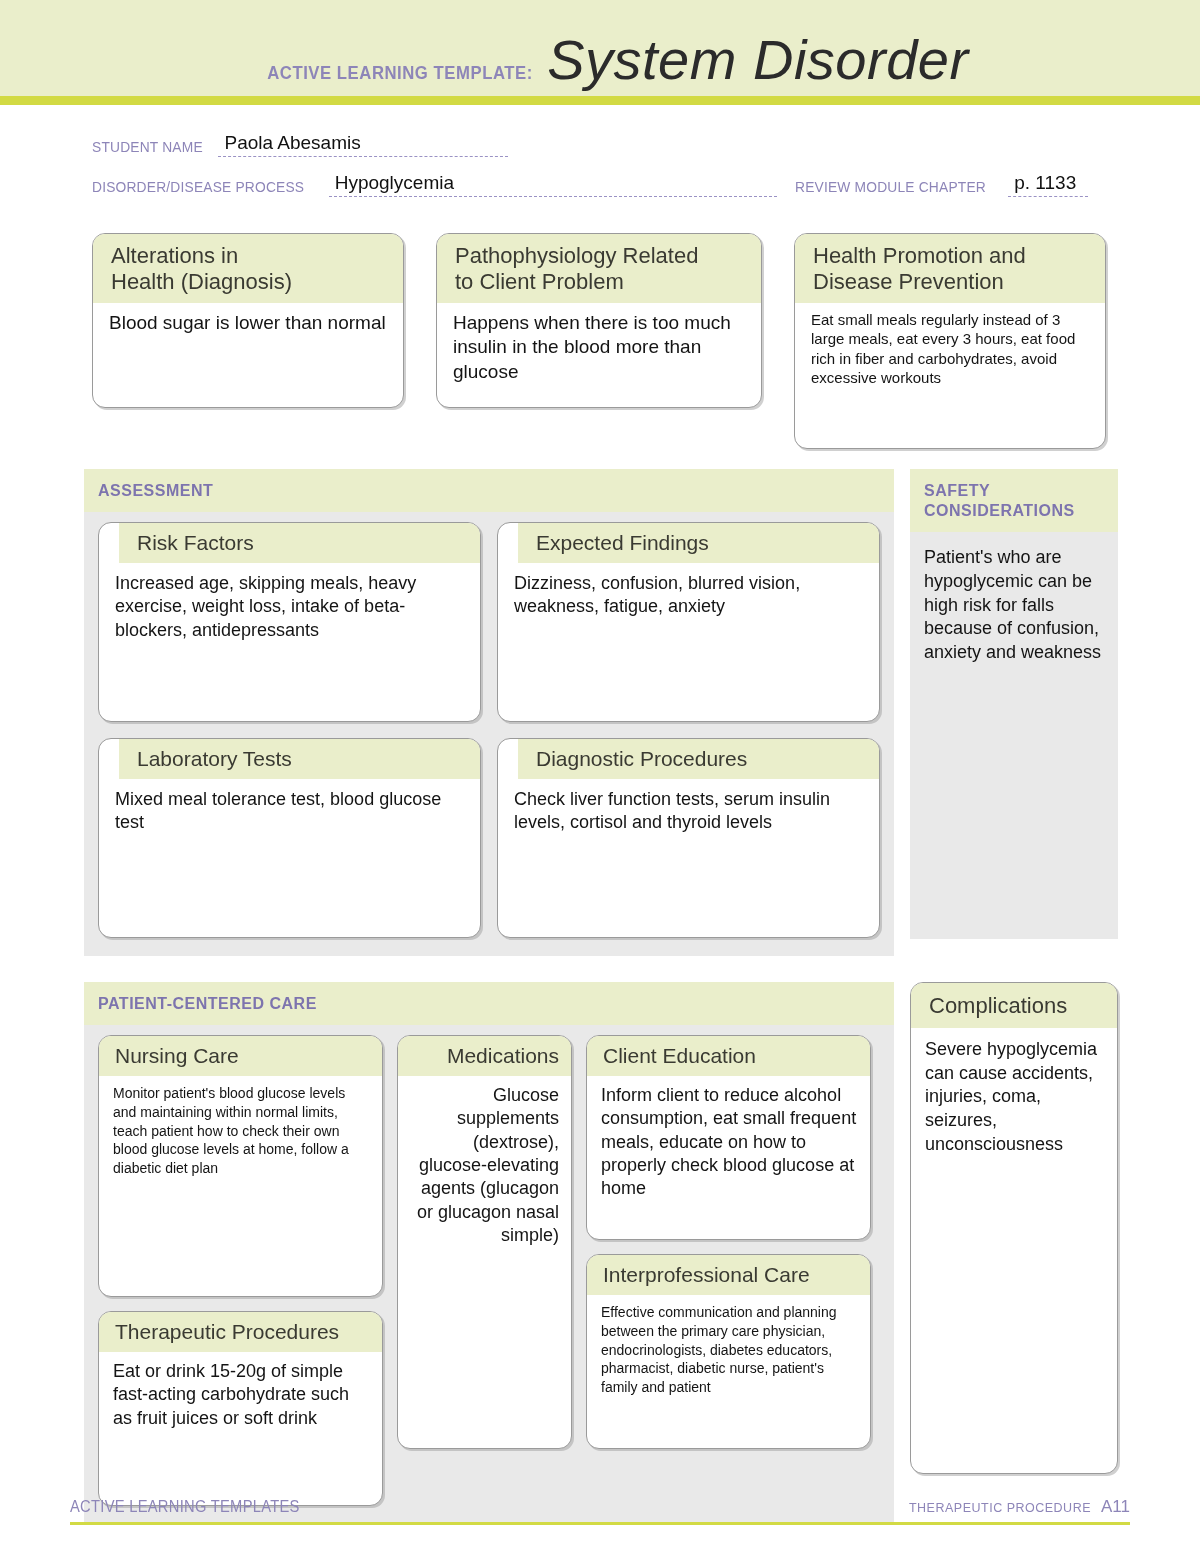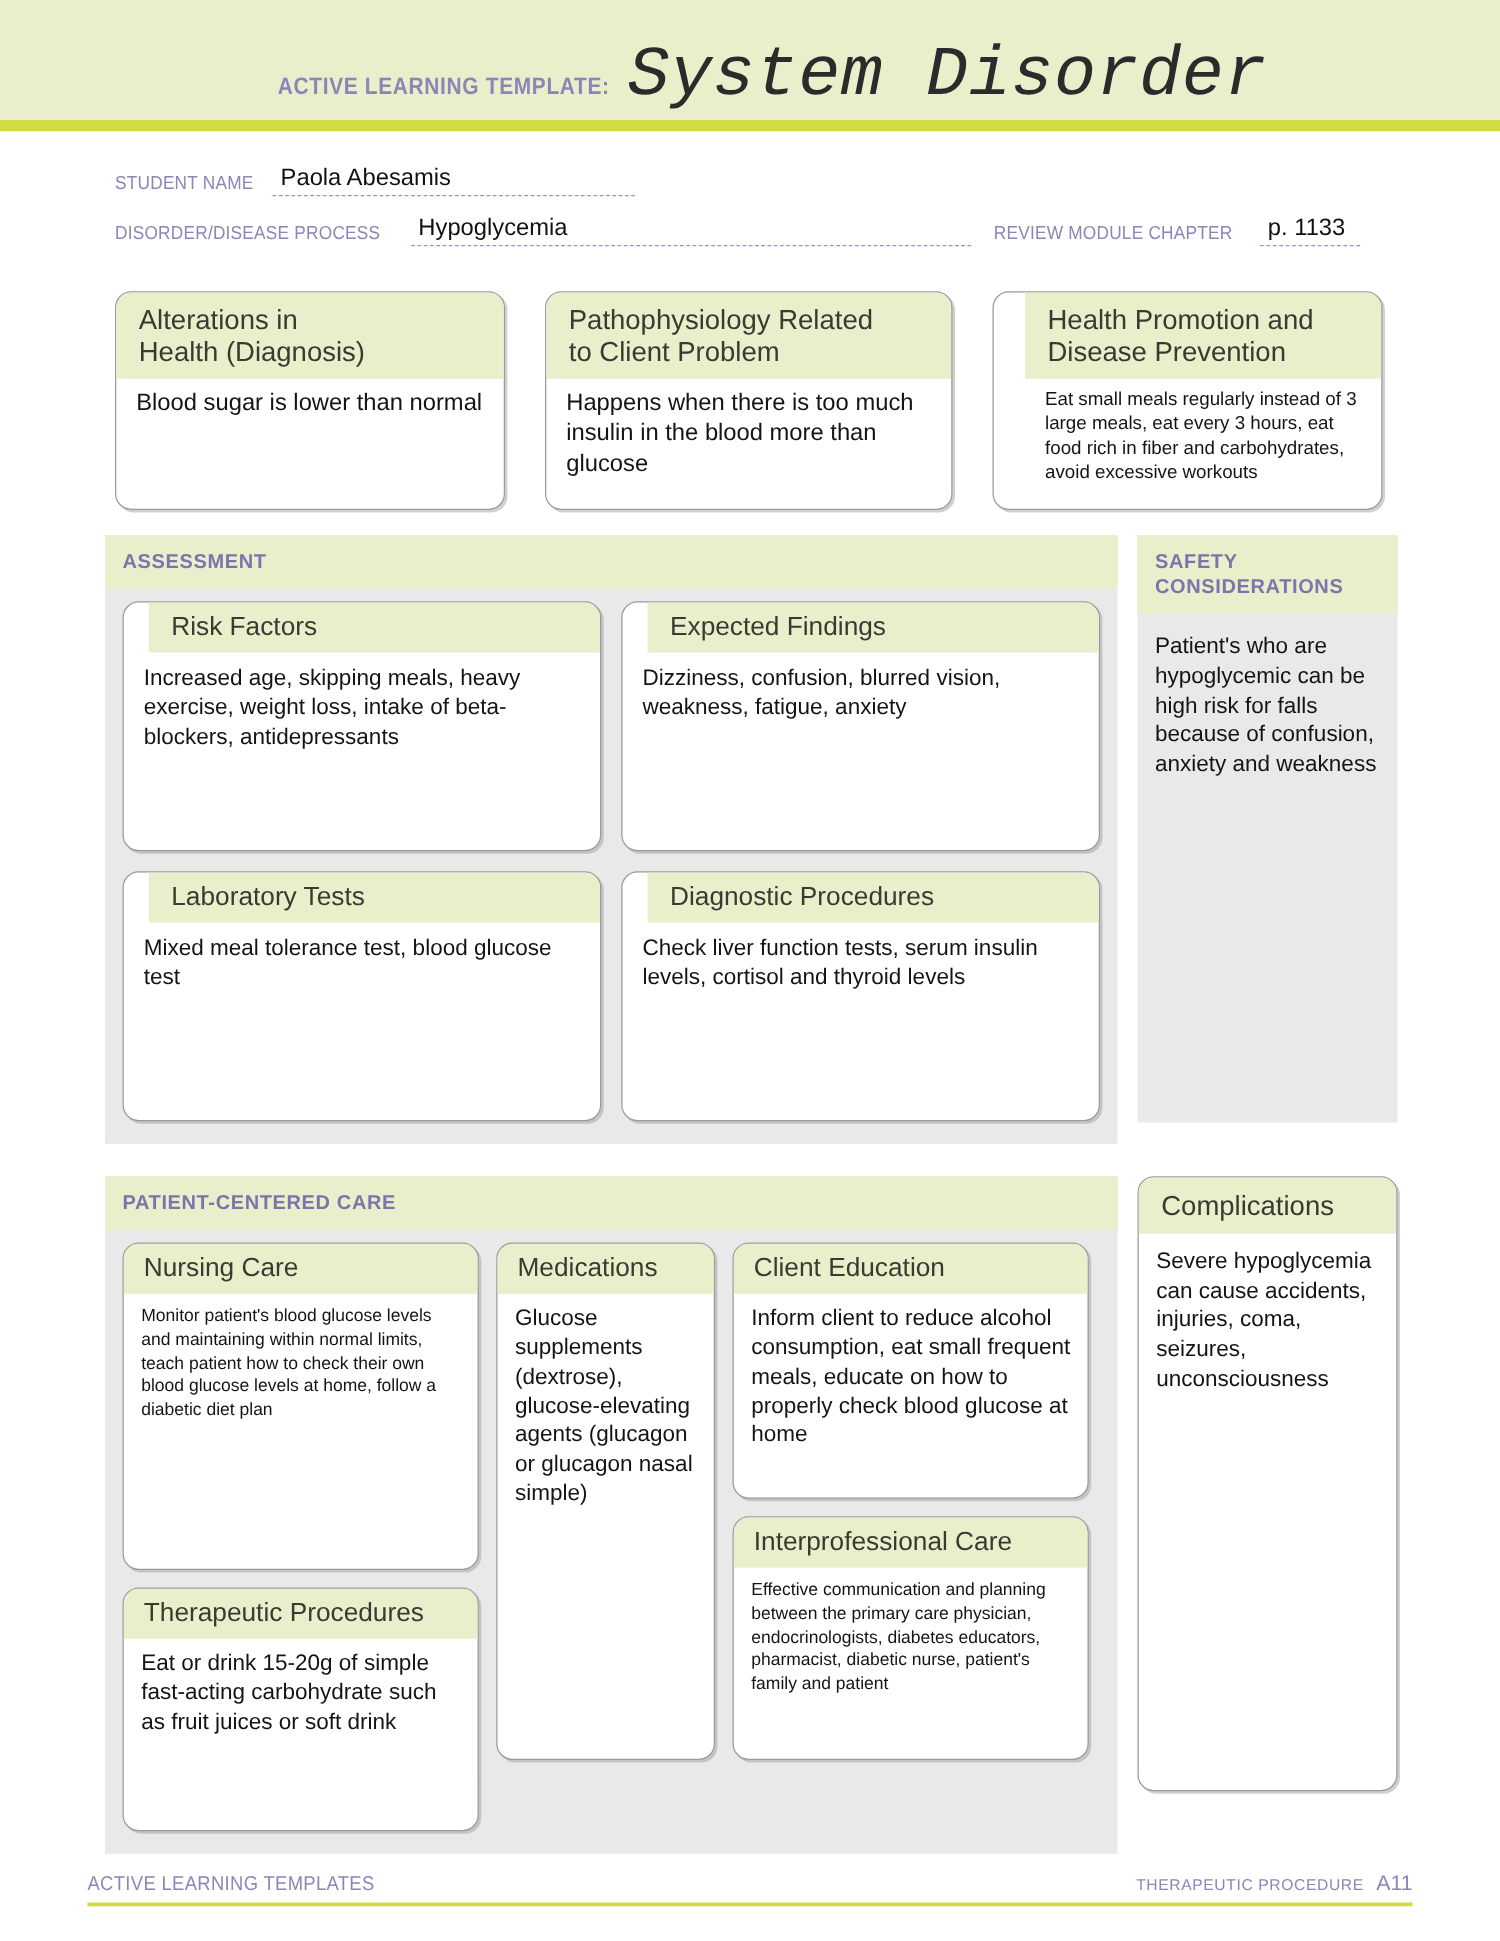--- a/index.html
+++ b/index.html
@@ -32,21 +32,21 @@
     font-size: 19px;
     font-weight: bold;
     letter-spacing: 0.6px;
     color: #8d85b8;
     transform: scaleX(0.88);
     transform-origin: right bottom;
     margin-right: 14px;
     white-space: nowrap;
   }
   .title-script {
-    font-family: Liberation Mono, monospace;
+    font-family: Liberation Sans, sans-serif;
     font-style: italic;
     font-size: 56px;
     font-weight: normal;
     color: #2b2b2b;
     letter-spacing: 0.5px;
     line-height: 1;
     white-space: nowrap;
   }
   .header-stripe {
     width: 100%;
@@ -115,21 +115,21 @@
     font-family: "Liberation Sans", sans-serif;
   }
   .rbox-body {
     padding: 8px 14px 10px 16px;
     font-size: 19px;
     line-height: 1.28;
     color: #141414;
   }
   .box-alterations { width: 312px; height: 175px; }
   .box-patho { width: 326px; height: 175px; }
-  .box-health { width: 312px; height: 175px; padding-left: 25px; }
+  .box-health { width: 312px; height: 216px; }
   .box-health .rbox-body { font-size: 15px; line-height: 1.3; padding-top: 7px; }
 
   
   .mid-wrap {
     display: flex;
     gap: 16px;
     padding: 20px 70px 0 84px;
     align-items: flex-start;
   }
   .panel {
@@ -180,21 +180,21 @@
     gap: 14px;
     padding: 10px 14px 18px 14px;
   }
   .pcc-col { display: flex; flex-direction: column; gap: 14px; }
   .col-a { width: 285px; }
   .col-b { width: 175px; }
   .col-c { width: 285px; }
 
   .cell-nursing { height: 262px; }
   .cell-therapeutic { height: 195px; }
-  .cell-meds { height: 414px; }
+  .cell-meds { height: 414px; text-align: right; }
   .cell-education { height: 205px; }
   .cell-interprof { height: 195px; }
 
   .pcc-cell .rbox-head { font-size: 21px; padding: 8px 12px 7px 16px; }
   .pcc-cell .rbox-body { padding: 8px 12px 8px 14px; }
   .txt-sm { font-size: 14px; line-height: 1.35; }
   .txt-md { font-size: 18px; line-height: 1.3; }
 
   .complications-box {
     width: 208px;

